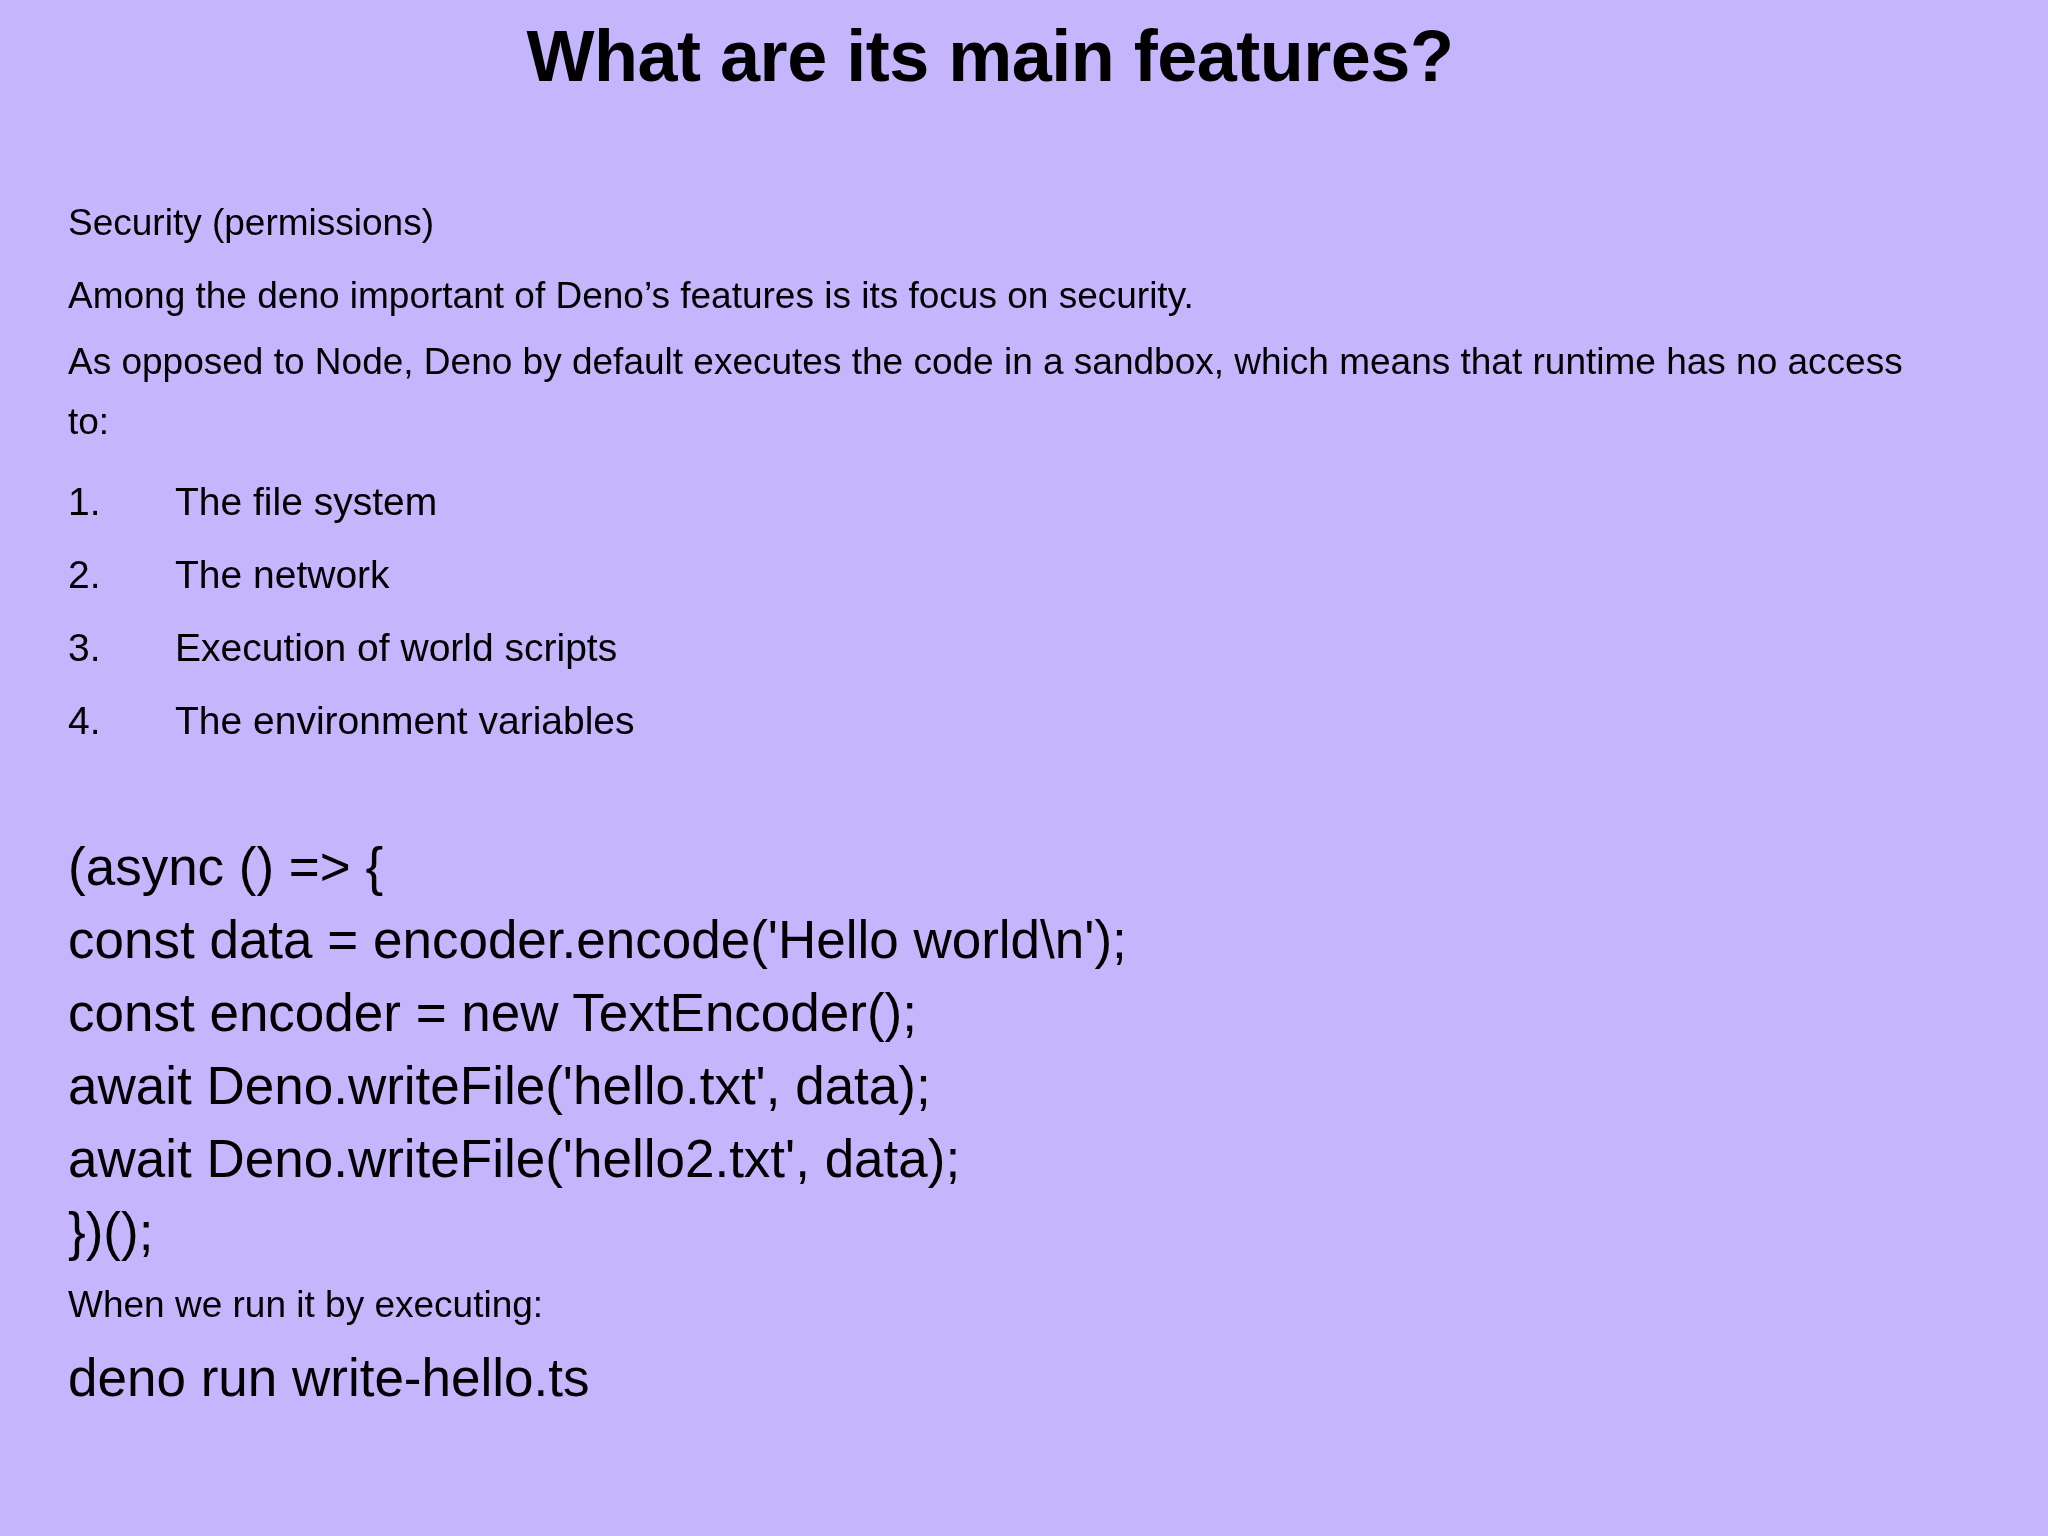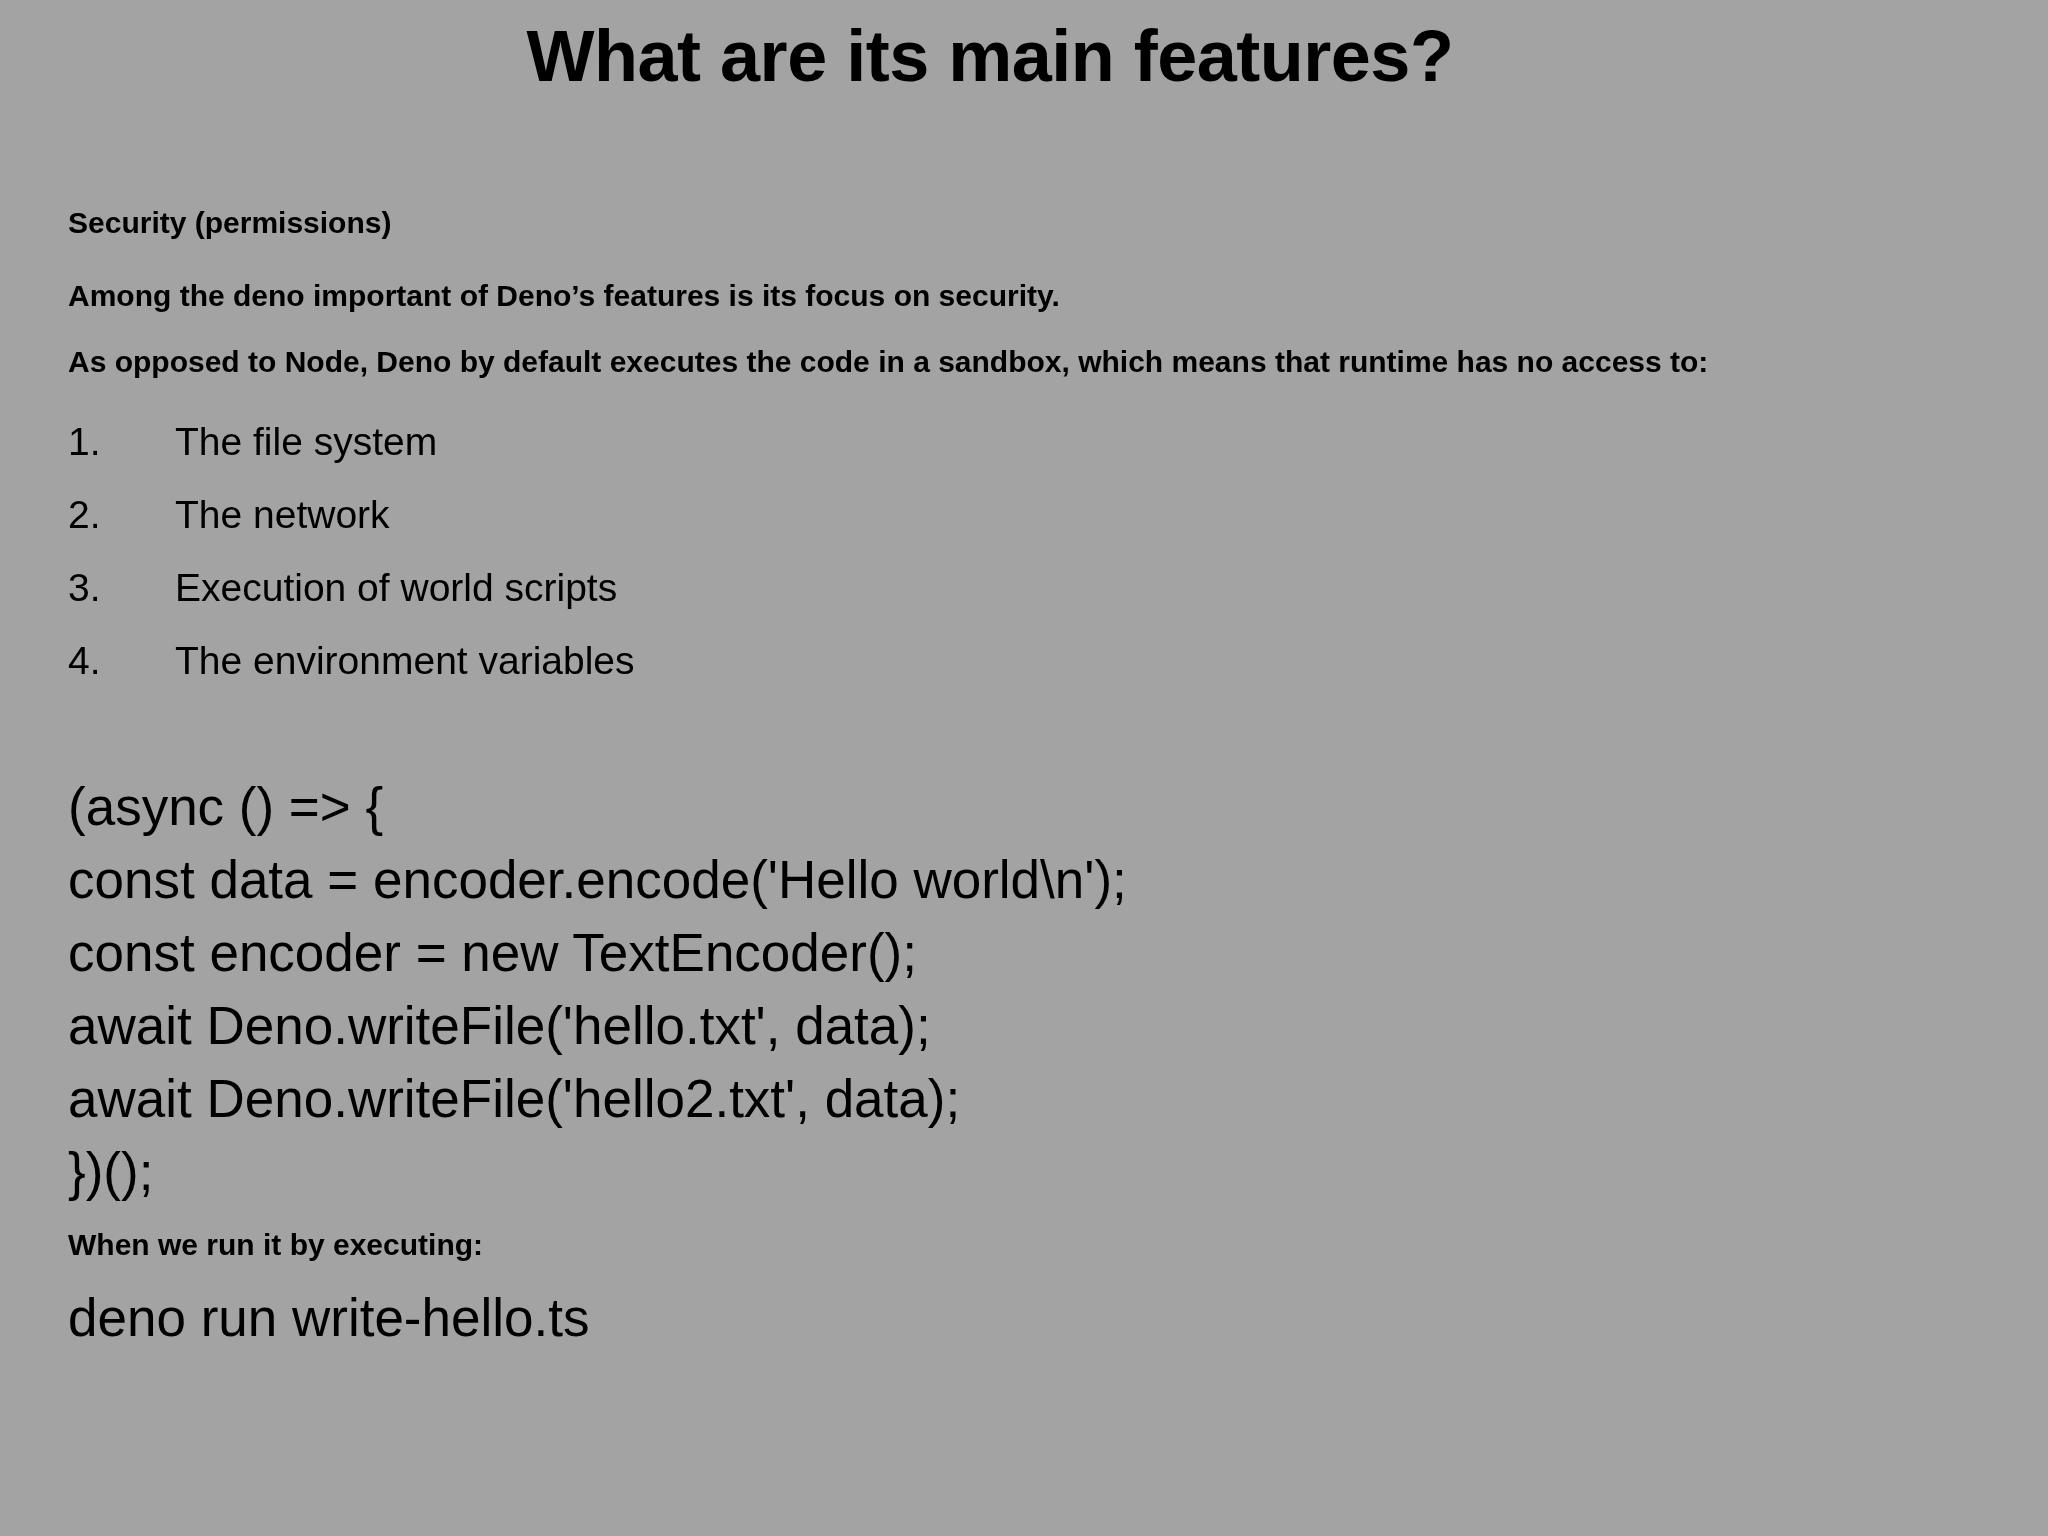--- a/index.html
+++ b/index.html
@@ -14,21 +14,21 @@
     color: #000000;
     overflow: hidden;
     position: relative;
   }
 
   .slide {
     position: absolute;
     top: 0; left: 0;
     width: 2048px;
     height: 1536px;
-    background: #a3a3a3;
+    background: #c4b5fd;
   }
 
   .slide-title {
     position: absolute;
     top: 18px;
     left: 0;
     width: 1980px;
     text-align: center;
     font-size: 72px;
     font-weight: bold;
@@ -38,23 +38,23 @@
   }
 
   .body-block {
     position: absolute;
     top: 186px;
     left: 68px;
     width: 1920px;
   }
 
   .para {
-    font-size: 30px;
+    font-size: 37px;
     line-height: 73px;
-    font-weight: bold;
+    font-weight: normal;
     color: #000;
     max-width: 1860px;
   }
 
   .para.wrap {
     line-height: 60px;
     margin-bottom: 13px;
   }
 
   .spacer-line {

